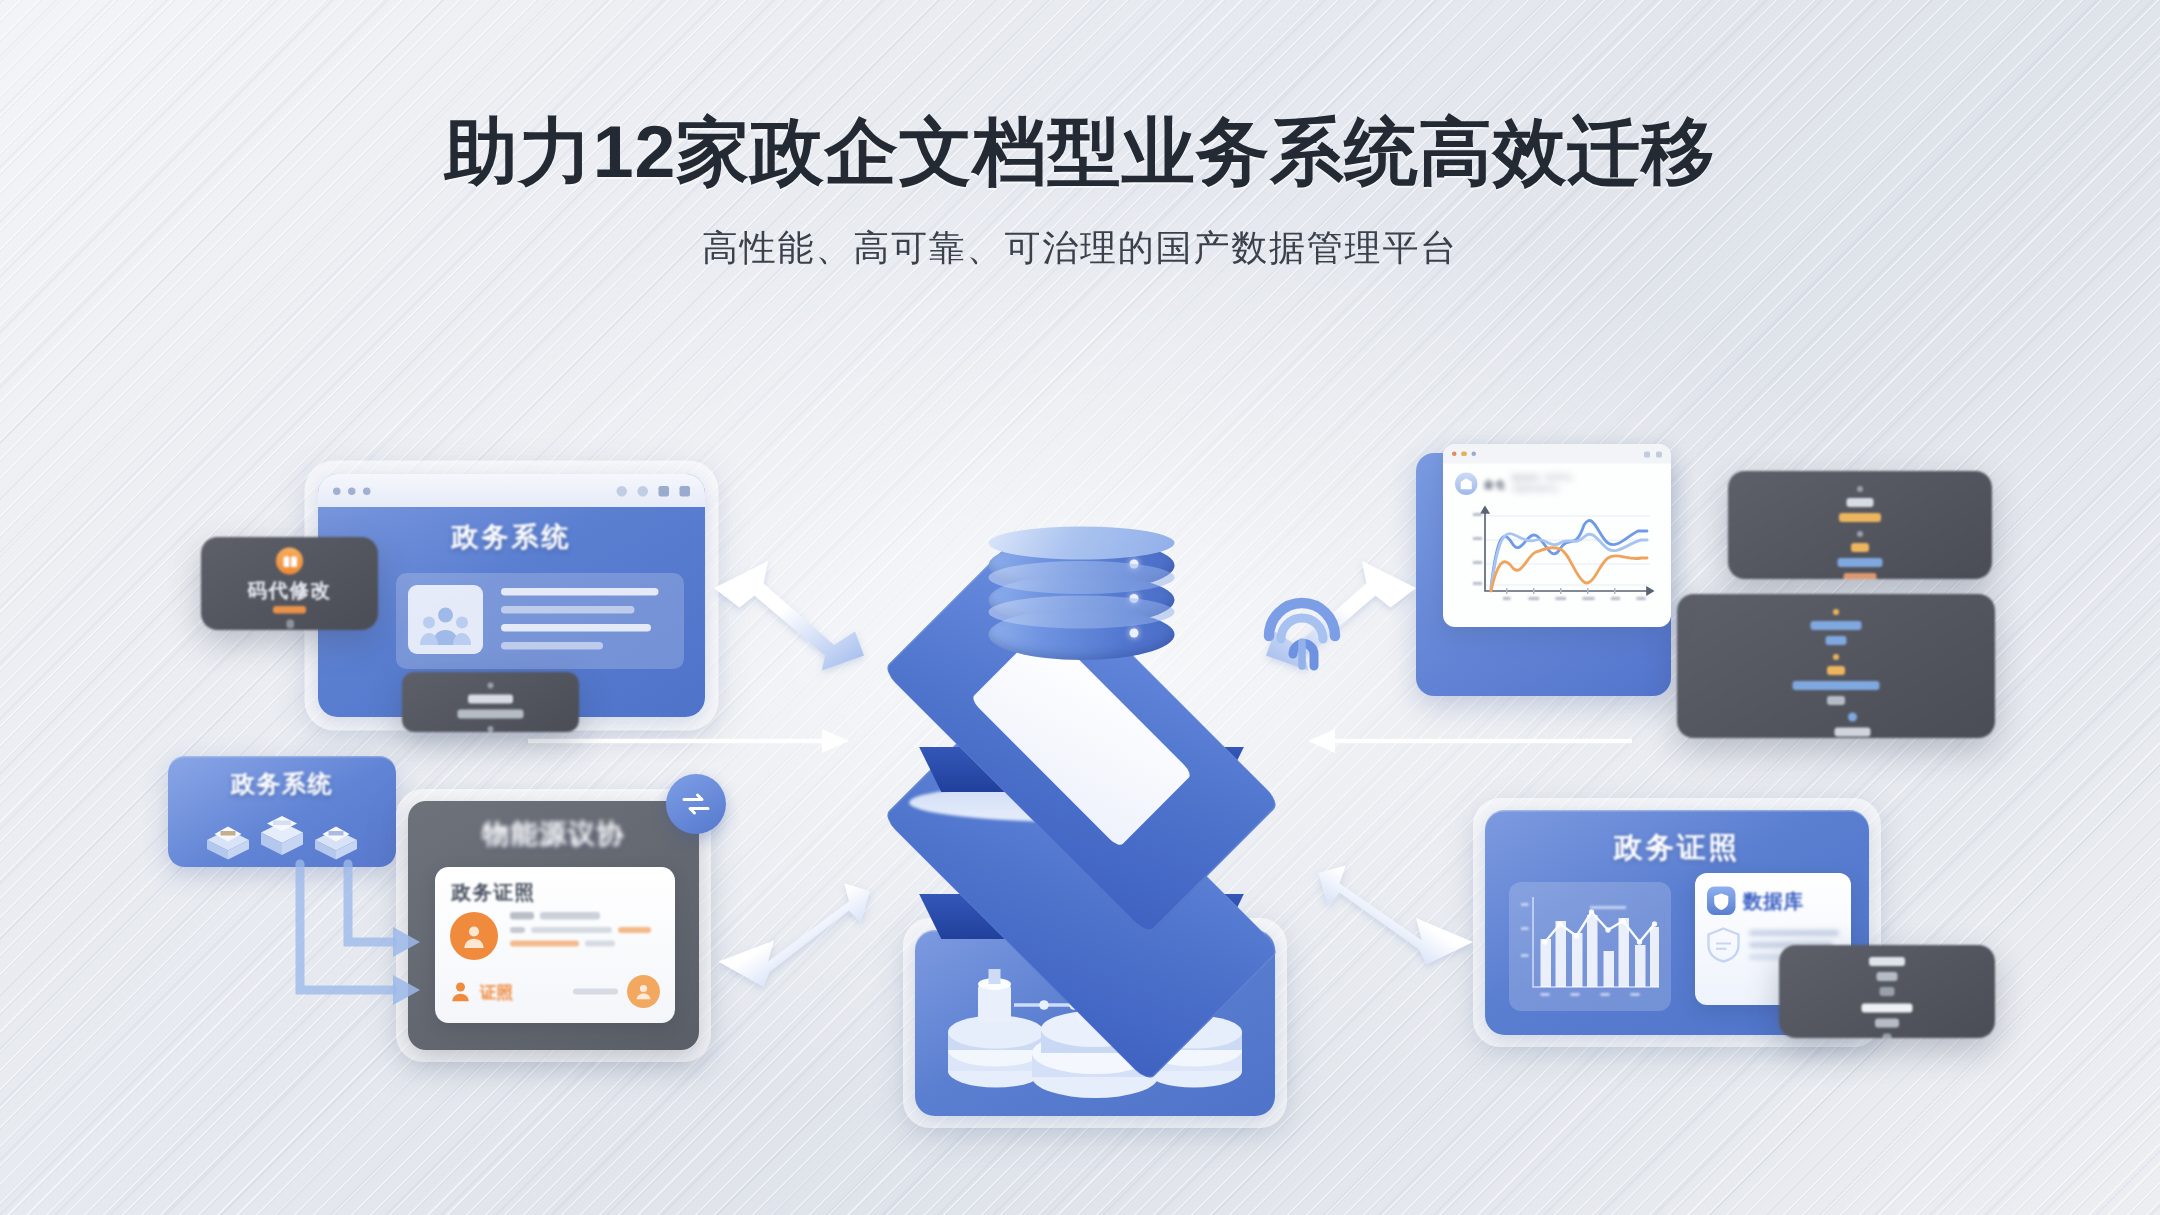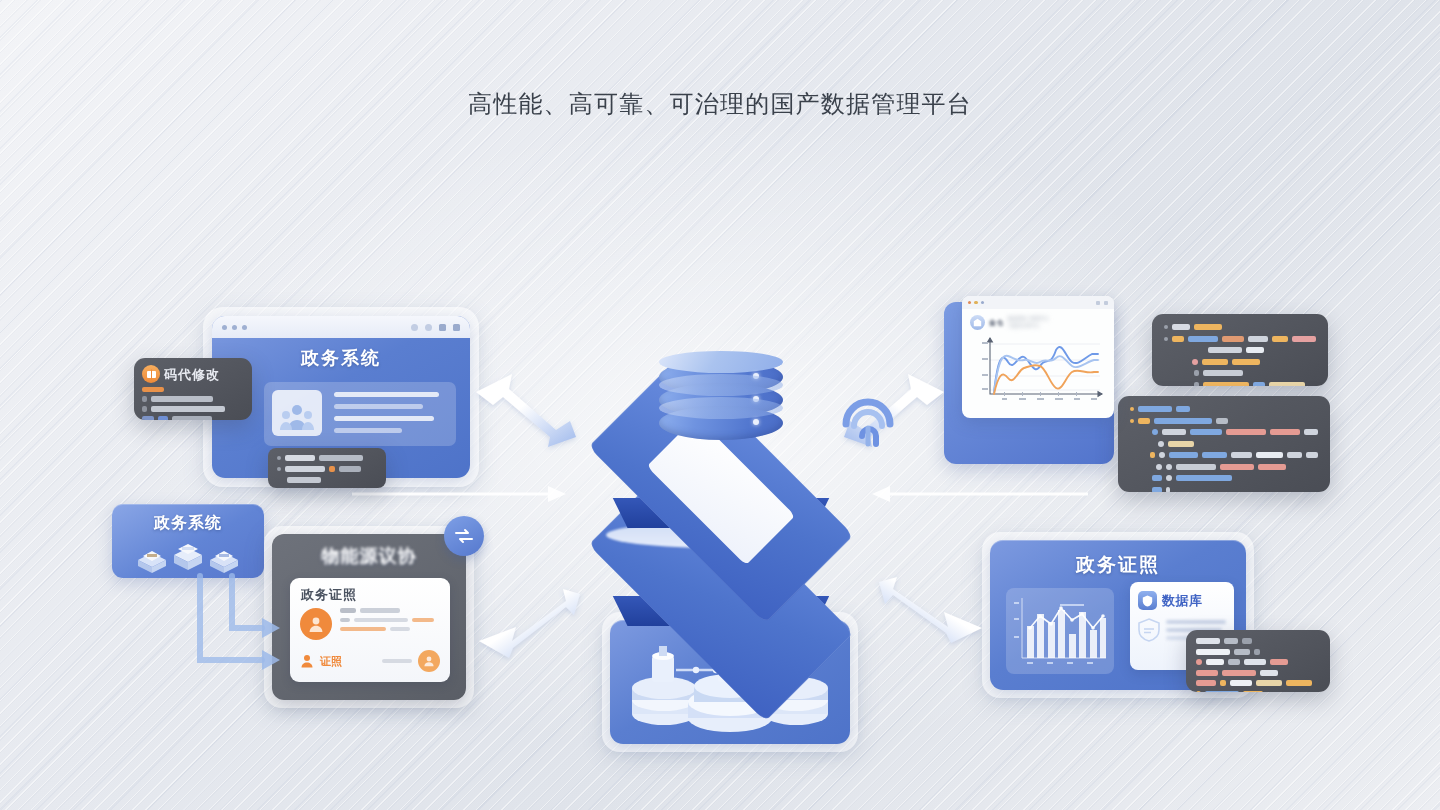--- a/index.html
+++ b/index.html
@@ -94,21 +94,21 @@
   
   .code-panel {
     position:absolute;
     background:linear-gradient(150deg,#5d6068 0%,#4a4d55 100%);
     border-radius:11px;
     box-shadow:0 8px 22px rgba(50,60,85,.28);
     padding:10px 12px;
     display:flex; flex-direction:column; gap:5.5px;
     overflow:hidden;
   }
-  .code-line { display:flex; gap:4px; align-items:center; }
+  .code-line { display:flex; gap:4px; align-items:center;flex-direction:column; }
   .tok { height:6px; border-radius:2px; display:block; }
 
   
   #center-stack { position:absolute; left:556px; top:352px; width:330px; height:300px; z-index:20; }
   
   .plate {
     position:absolute; left:50%; transform:translateX(-50%);
     width:250px; height:250px;
   }
   .plate .face-top {
@@ -157,20 +157,21 @@
 </style>
 </head>
 <body>
 
 <div id="bg"></div>
 <div id="bg-stripes"></div>
 <div id="bg-stripes2"></div>
 <div id="bg-glow"></div>
 
 <div id="header">
+  <div class="title-line">助力12家政企文档型业务系统高效迁移</div>
   <div id="subtitle">高性能、高可靠、可治理的国产数据管理平台</div>
 </div>
 
 <svg class="arrow-layer" width="1440" height="810">
   <defs>
     <linearGradient id="agA" x1="1" y1="1" x2="0" y2="0">
       <stop offset="0%" stop-color="#9fb9ec"></stop>
         <stop offset="55%" stop-color="#ffffff"></stop>
         <stop offset="100%" stop-color="#ffffff"></stop>
     </linearGradient>

